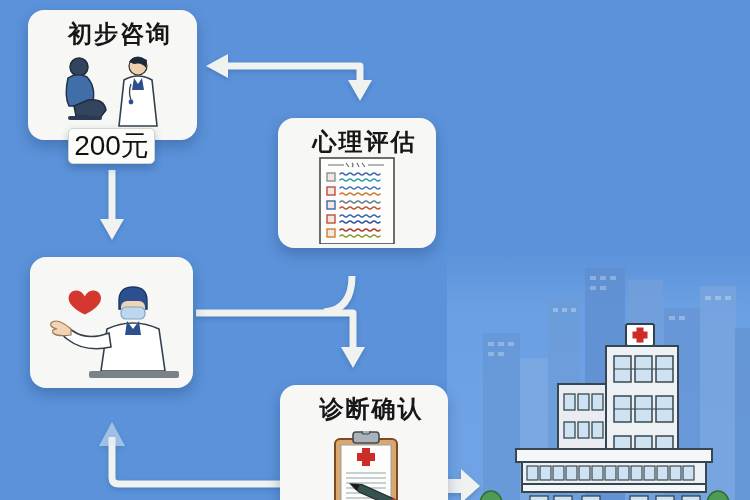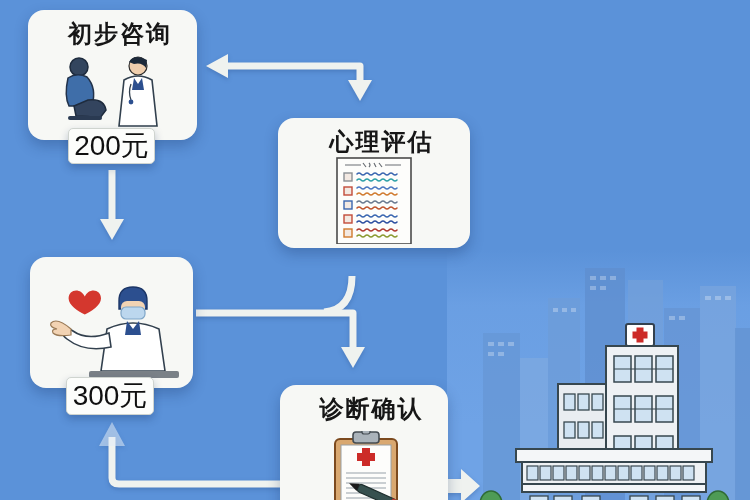--- a/index.html
+++ b/index.html
@@ -182,21 +182,21 @@
       <path d="M70 26 Q84 18 98 26 L103 72 L65 72 Z" fill="#FFFFFF" stroke="#32404E" stroke-width="1.6"></path>
       <path d="M80 24 L84 30 L88 24 L90 36 L78 36 Z" fill="#2C4F8F"></path>
       <path d="M77 30 q-3 8 0 16" stroke="#32404E" stroke-width="1.3" fill="none"></path>
       <circle cx="77" cy="48" r="2.4" fill="#2C4F8F"></circle>
     </svg>
   </div>
   <div class="tag" style="left:68px;top:128px;width:85px;height:34px">
     <span>200元</span>
   </div>
 
-  <div class="node" style="left:278px;top:118px;width:192px;height:130px">
+  <div class="node" style="left:278px;top:118px;width:158px;height:130px">
     <div class="node-title">心理评估</div>
     <svg class="node-illu" style="top:38px" width="82" height="88" viewBox="0 0 82 88">
       <rect x="4" y="2" width="74" height="86" fill="#FDFDFB" stroke="#4A4A4A" stroke-width="1.6"></rect>
 
       <path d="M12 9 H28 M30 7 l3 4 M36 7 q2 2 0 4 M41 7 l2 4 M46 7 l3 4 M52 9 H68" stroke="#6A6F74" stroke-width="1.2" fill="none"></path>
 
       <g fill="#F3E9E2">
         <rect x="11" y="17" width="8" height="8" stroke="#8A8F94" stroke-width="1.4"></rect>
         <rect x="11" y="31" width="8" height="8" stroke="#C24B3A" stroke-width="1.4"></rect>
         <rect x="11" y="45" width="8" height="8" stroke="#3A66B0" stroke-width="1.4"></rect>
@@ -229,23 +229,20 @@
 
       <path d="M70 44 Q96 32 122 44 L128 86 L64 86 Z" fill="#FFFFFF" stroke="#32404E" stroke-width="1.6"></path>
       <path d="M90 36 L96 44 L102 36 L104 50 L88 50 Z" fill="#2C4F8F"></path>
 
       <path d="M72 48 Q50 56 36 46 L26 40 Q20 46 30 54 Q48 68 74 62 Z" fill="#FFFFFF" stroke="#32404E" stroke-width="1.6"></path>
       <path d="M34 44 Q20 32 14 38 Q12 42 20 44 Q14 44 16 48 Q20 52 34 50 Z" fill="#F2D3B3" stroke="#9A7A56" stroke-width="1.2"></path>
 
       <rect x="52" y="86" width="90" height="7" rx="2" fill="#7A8187"></rect>
     </svg>
   </div>
-  <div class="tag" style="left:66px;top:377px;width:86px;height:36px">
-    <span>300元</span>
-  </div>
 
   <div class="node" style="left:280px;top:385px;width:168px;height:130px">
     <div class="node-title" style="">诊断确认</div>
     <svg class="node-illu" style="top:46px" width="110" height="84" viewBox="0 0 110 84">
 
       <rect x="26" y="8" width="62" height="76" rx="5" fill="#D9A870" stroke="#7C4A1E" stroke-width="2"></rect>
       <rect x="44" y="1" width="26" height="11" rx="3" fill="#AAB3BA" stroke="#444C52" stroke-width="1.6"></rect>
       <rect x="53" y="-2" width="8" height="5" rx="2" fill="#AAB3BA" stroke="#444C52" stroke-width="1.2"></rect>
       <rect x="32" y="14" width="50" height="70" fill="#FDFDFB" stroke="#9AA0A4" stroke-width="1"></rect>
 

